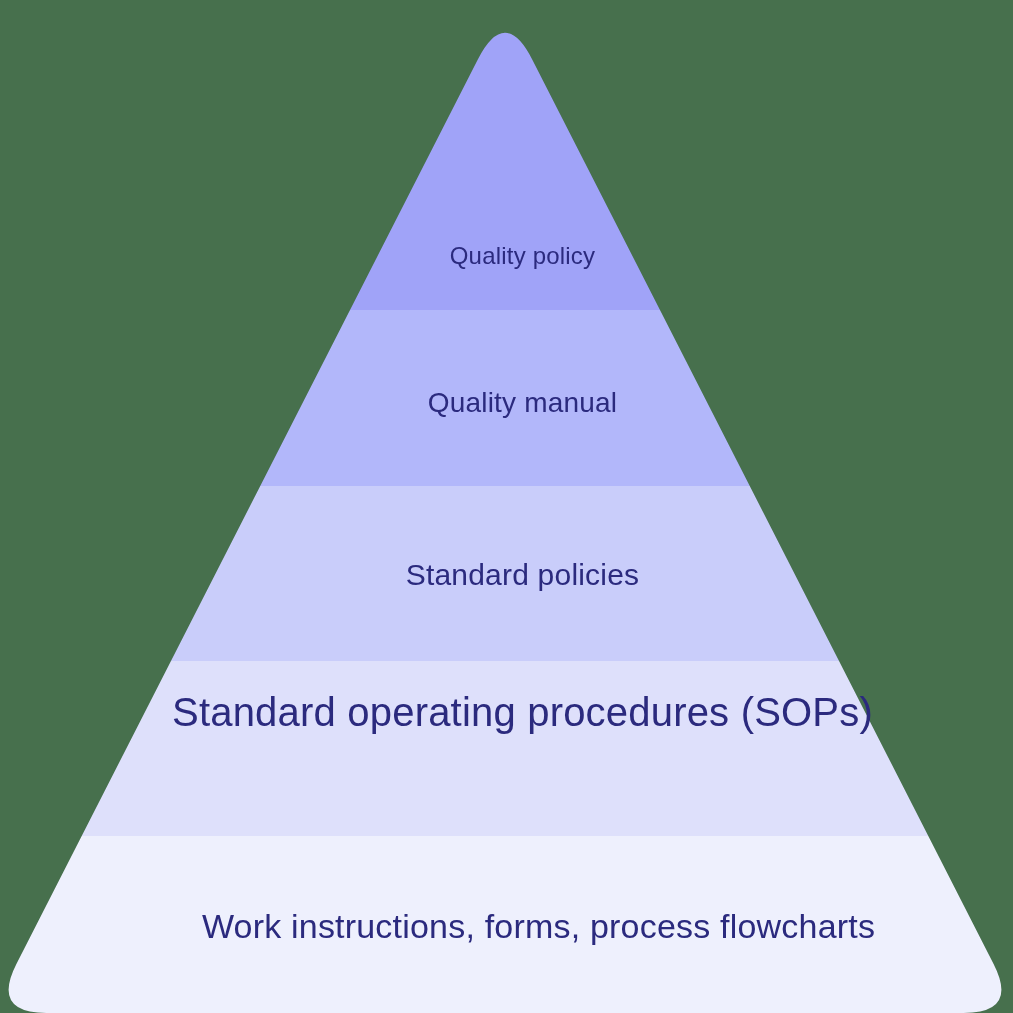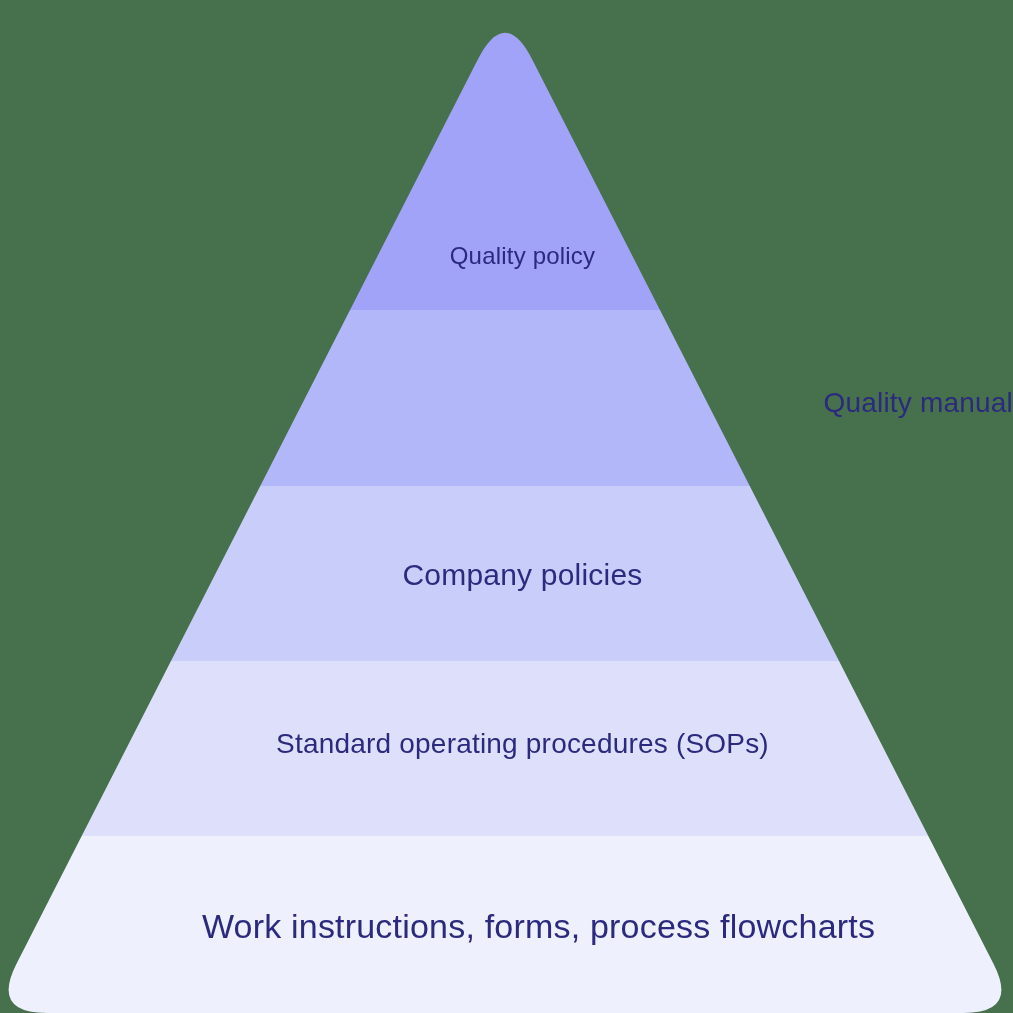--- a/index.html
+++ b/index.html
@@ -29,23 +29,23 @@
     left: 0;
     right: 0;
     text-align: center;
     color: #2b2a7e;
     font-weight: 500;
     letter-spacing: 0.2px;
     white-space: nowrap;
     margin-left: 32px;
   }
   .label-1 { top: 241px; font-size: 24px; line-height: 30px; }
-  .label-2 { top: 386px; font-size: 28px; line-height: 34px; text-align: right; }
+  .label-2 { top: 386px; font-size: 28px; line-height: 34px; }
   .label-3 { top: 556px; font-size: 30px; line-height: 38px; }
-  .label-4 { top: 724px; font-size: 28px; line-height: 40px; }
+  .label-4 { top: 692px; font-size: 40px; line-height: 40px; }
   .label-5 { top: 905px; font-size: 34px; line-height: 42px; padding-left: 32px; }
 </style>
 </head>
 <body>
 
 <div class="stage">
 
   <svg width="1013" height="1013" viewBox="0 0 1013 1013" aria-hidden="true">
     <defs>
       <clipPath id="pyr">
@@ -62,17 +62,17 @@
       <rect x="-20" y="0" width="1060" height="310" fill="#a0a3f8"></rect>
       <rect x="-20" y="310" width="1060" height="176" fill="#b2b7fa"></rect>
       <rect x="-20" y="486" width="1060" height="175" fill="#c9cdfa"></rect>
       <rect x="-20" y="661" width="1060" height="175" fill="#dee0fb"></rect>
       <rect x="-20" y="836" width="1060" height="177" fill="#eef0fd"></rect>
     </g>
   </svg>
 
   <div class="label label-1">Quality policy</div>
   <div class="label label-2">Quality manual</div>
-  <div class="label label-3">Company policies</div>
+  <div class="label label-3">Standard policies</div>
   <div class="label label-4">Standard operating procedures (SOPs)</div>
   <div class="label label-5">Work instructions, forms, process flowcharts</div>
 
 </div>
 
 </body></html>

